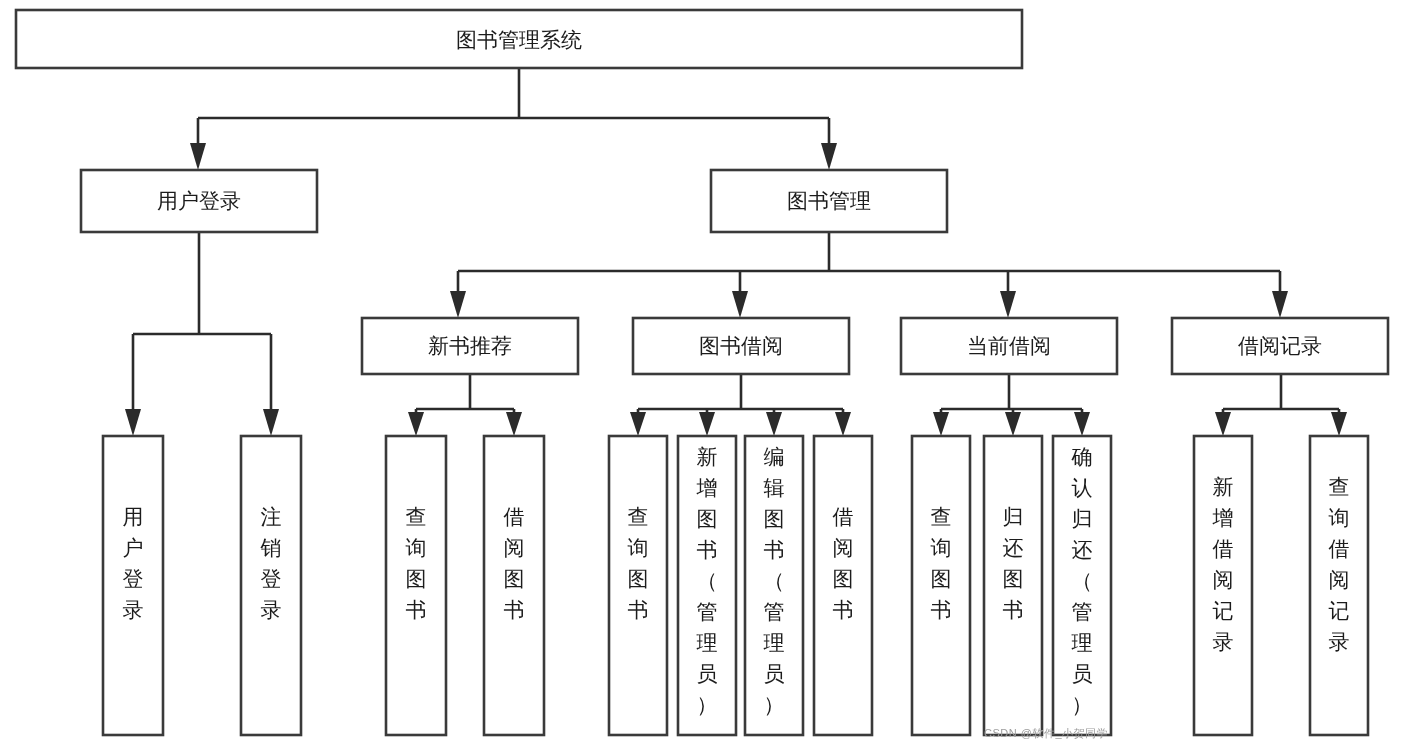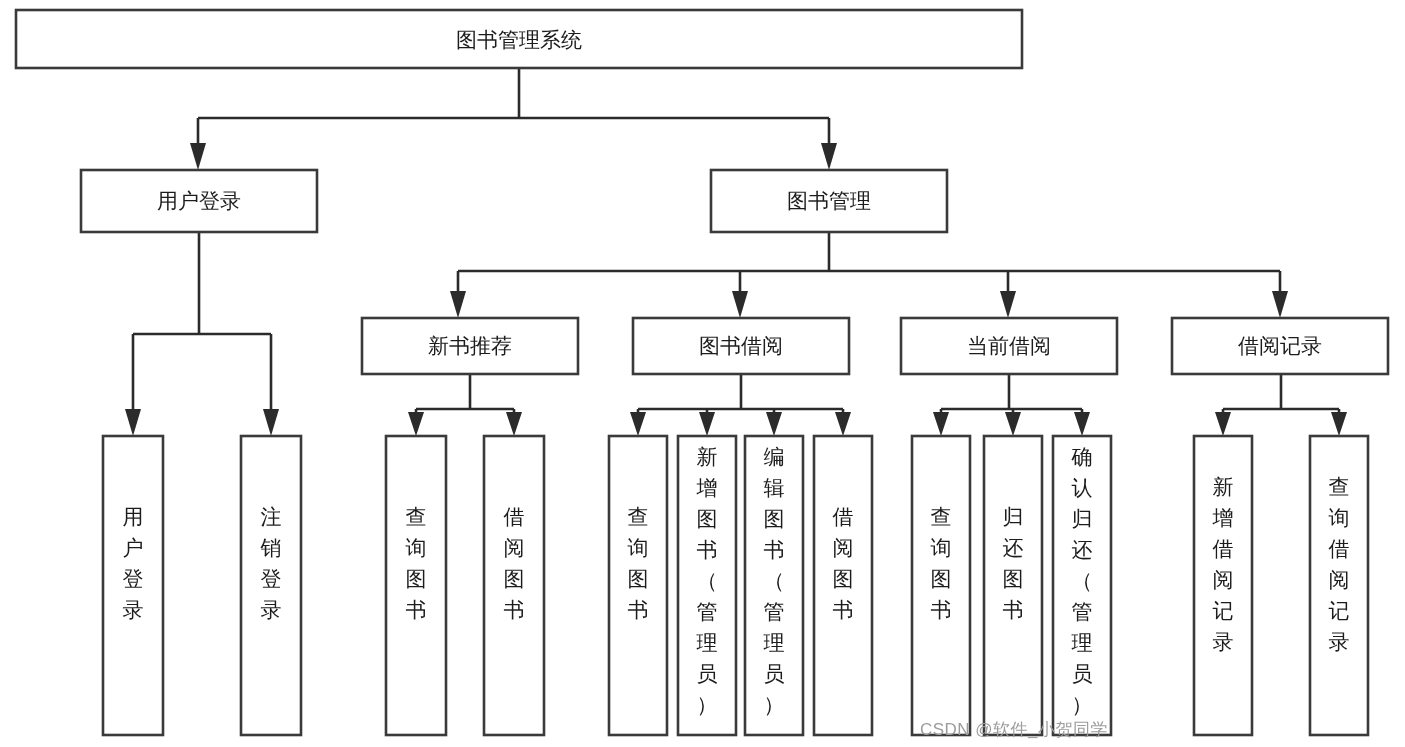--- a/index.html
+++ b/index.html
@@ -53,21 +53,21 @@
     font-family: "Liberation Sans", "DejaVu Sans", sans-serif;
     font-size: 21px;
     fill: #1c1c1c;
     text-anchor: middle;
   }
   .watermark-text {
     position: absolute;
     right: 6px;
     bottom: 6px;
     font-family: "Liberation Sans", "DejaVu Sans", sans-serif;
-    font-size: 17px;
+    font-size: 11px;
     color: #9c9c9c;
     letter-spacing: 0.5px;
     white-space: nowrap;
     user-select: none;
   }
 </style>
 </head>
 <body>
 
 <div id="diagram-root">

